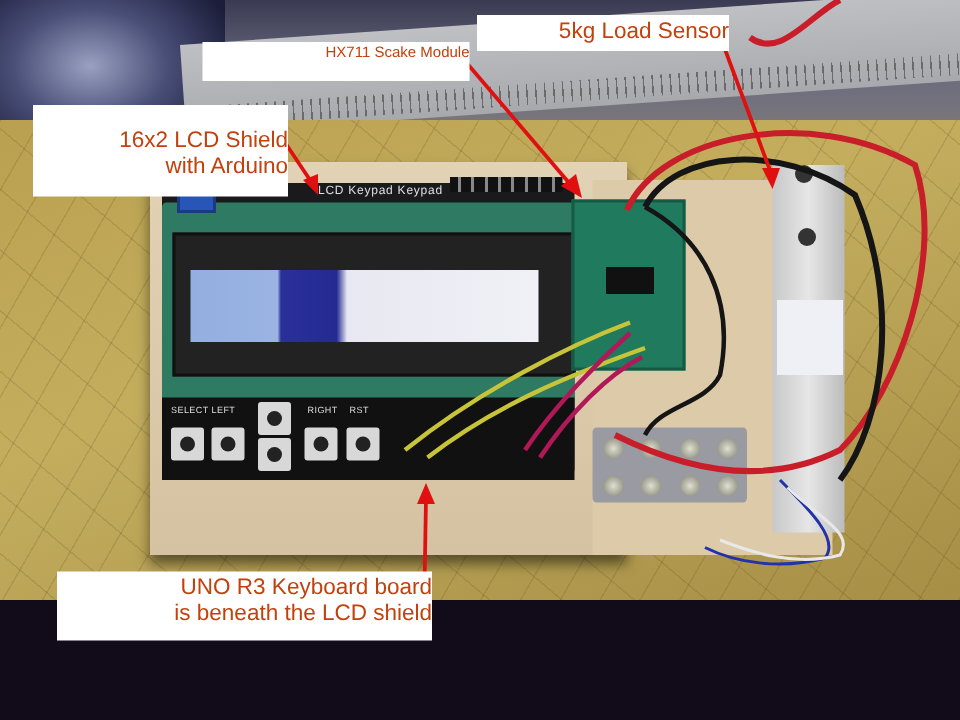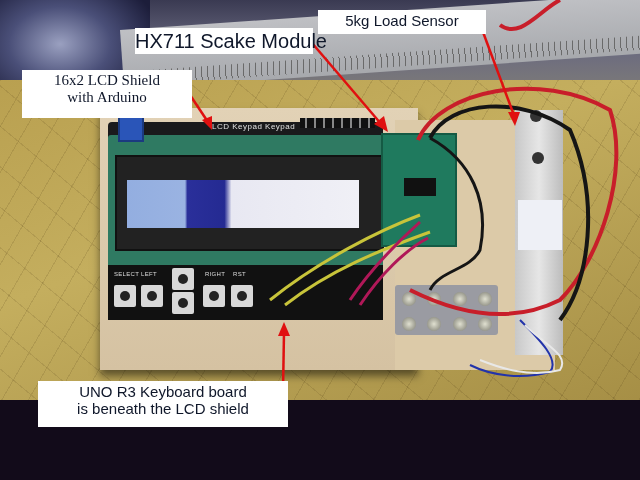--- a/index.html
+++ b/index.html
@@ -25,24 +25,24 @@
   .key::after{content:"";position:absolute;left:6px;top:6px;width:10px;height:10px;border-radius:50%;background:#222;}
   .keylabel{position:absolute;font-size:6px;color:#ddd;letter-spacing:.3px;}
   .hx711{position:absolute;left:381px;top:133px;width:72px;height:110px;background:#1f7a5e;border:2px solid #155a44;}
   .hx-chip{position:absolute;left:404px;top:178px;width:32px;height:18px;background:#111;}
   .terminal{position:absolute;left:395px;top:285px;width:103px;height:50px;background:#9a9ba2;border-radius:3px;}
   .screw{position:absolute;width:14px;height:14px;border-radius:50%;background:radial-gradient(circle,#e0e0d0,#7a7a70);}
   .loadcell{position:absolute;left:515px;top:110px;width:48px;height:245px;background:linear-gradient(90deg,#c8c8c8,#e6e6e6,#bcbcbc);}
   .loadcell-hole{position:absolute;width:12px;height:12px;border-radius:50%;background:#333;}
   .loadcell-gauge{position:absolute;left:518px;top:200px;width:44px;height:50px;background:#eef0f6;}
   svg.wires{position:absolute;left:0;top:0;width:640px;height:480px;pointer-events:none;}
-  .callout{position:absolute;background:#fff;color:#0f172a;text-align:center;line-height:1.15;white-space:nowrap;}
+  .callout{position:absolute;background:#fff;color:#c2410c;text-align:right;line-height:1.15;white-space:nowrap;}
   .c-load{left:318px;top:10px;width:168px;height:22px;font-size:15px;padding-top:2px;}
-  .c-hx{left:135px;top:28px;width:178px;height:24px;font-size:20px;padding-top:2px;}
-  .c-lcd{left:22px;top:70px;width:170px;height:46px;font-size:15px;padding-top:2px;font-family:Liberation Serif, serif;}
+  .c-hx{left:135px;top:28px;width:178px;height:24px;font-size:10px;padding-top:2px;}
+  .c-lcd{left:22px;top:70px;width:170px;height:46px;font-size:15px;padding-top:15px;}
   .c-uno{left:38px;top:381px;width:250px;height:44px;font-size:15px;padding-top:2px;}
 </style>
 </head>
 <body>
 
 <div class="scene">
   <div class="bg-top"></div>
   <div class="plastic"></div>
   <div class="ruler"></div>
   <div class="board"></div>

